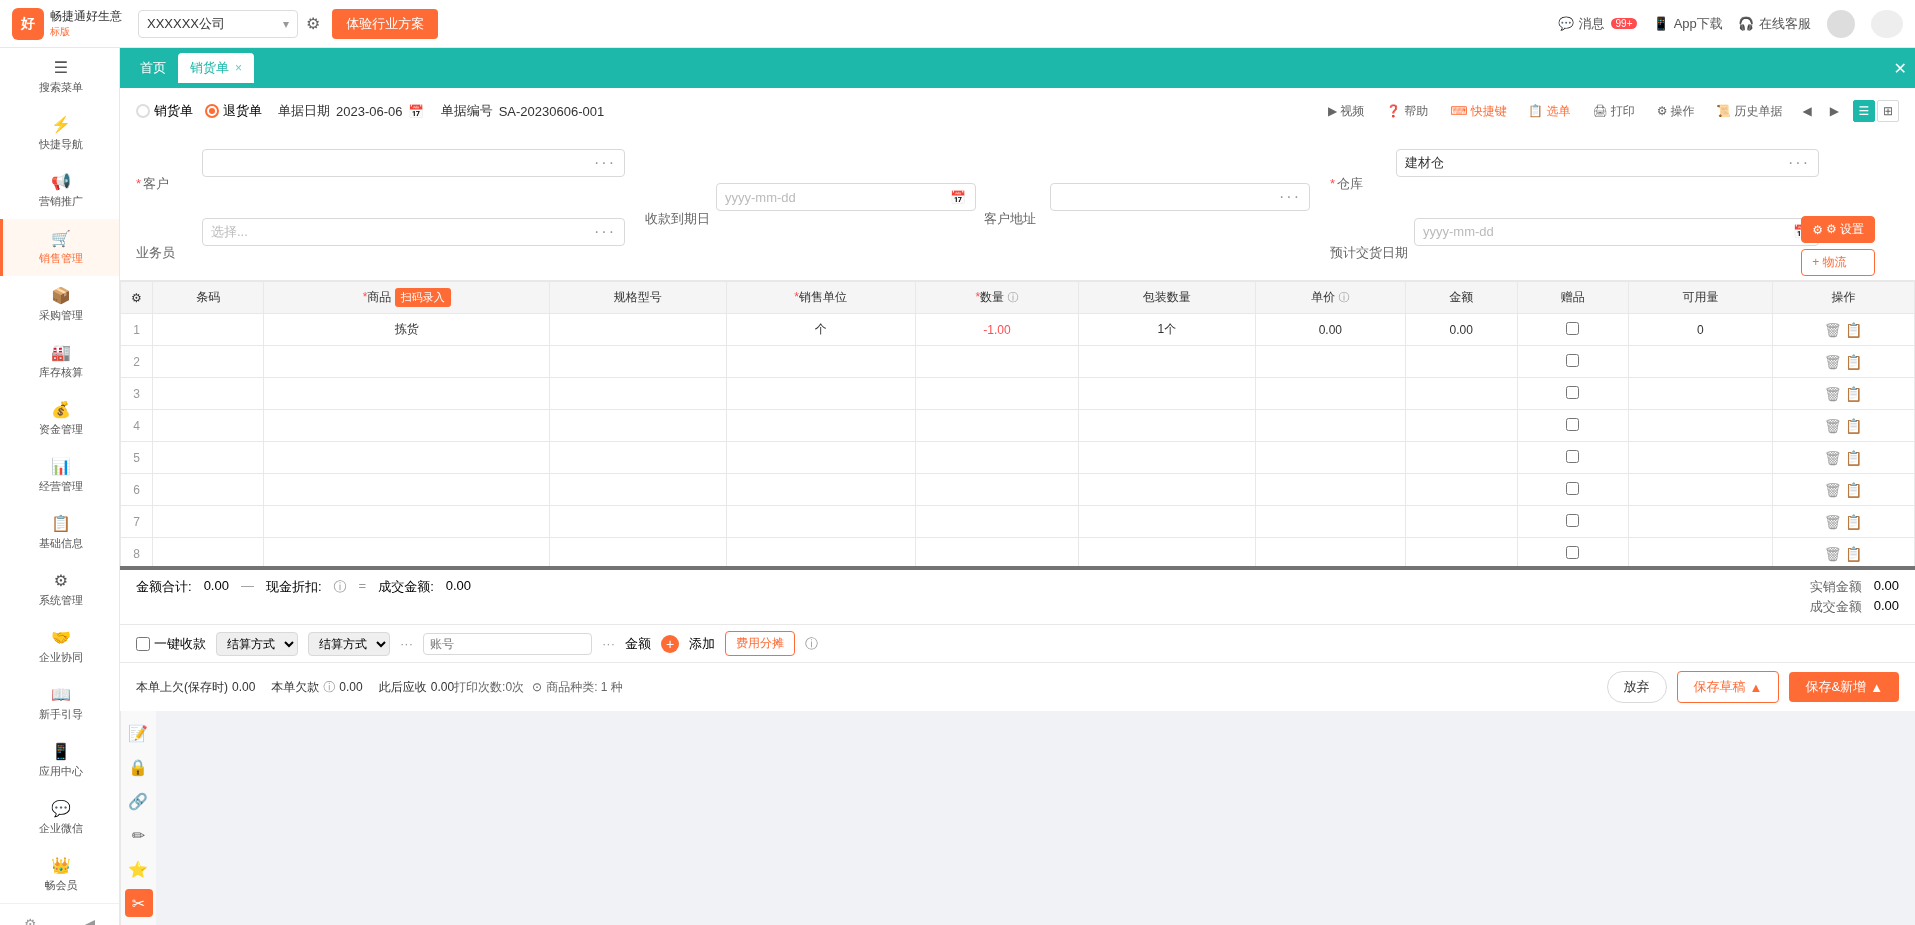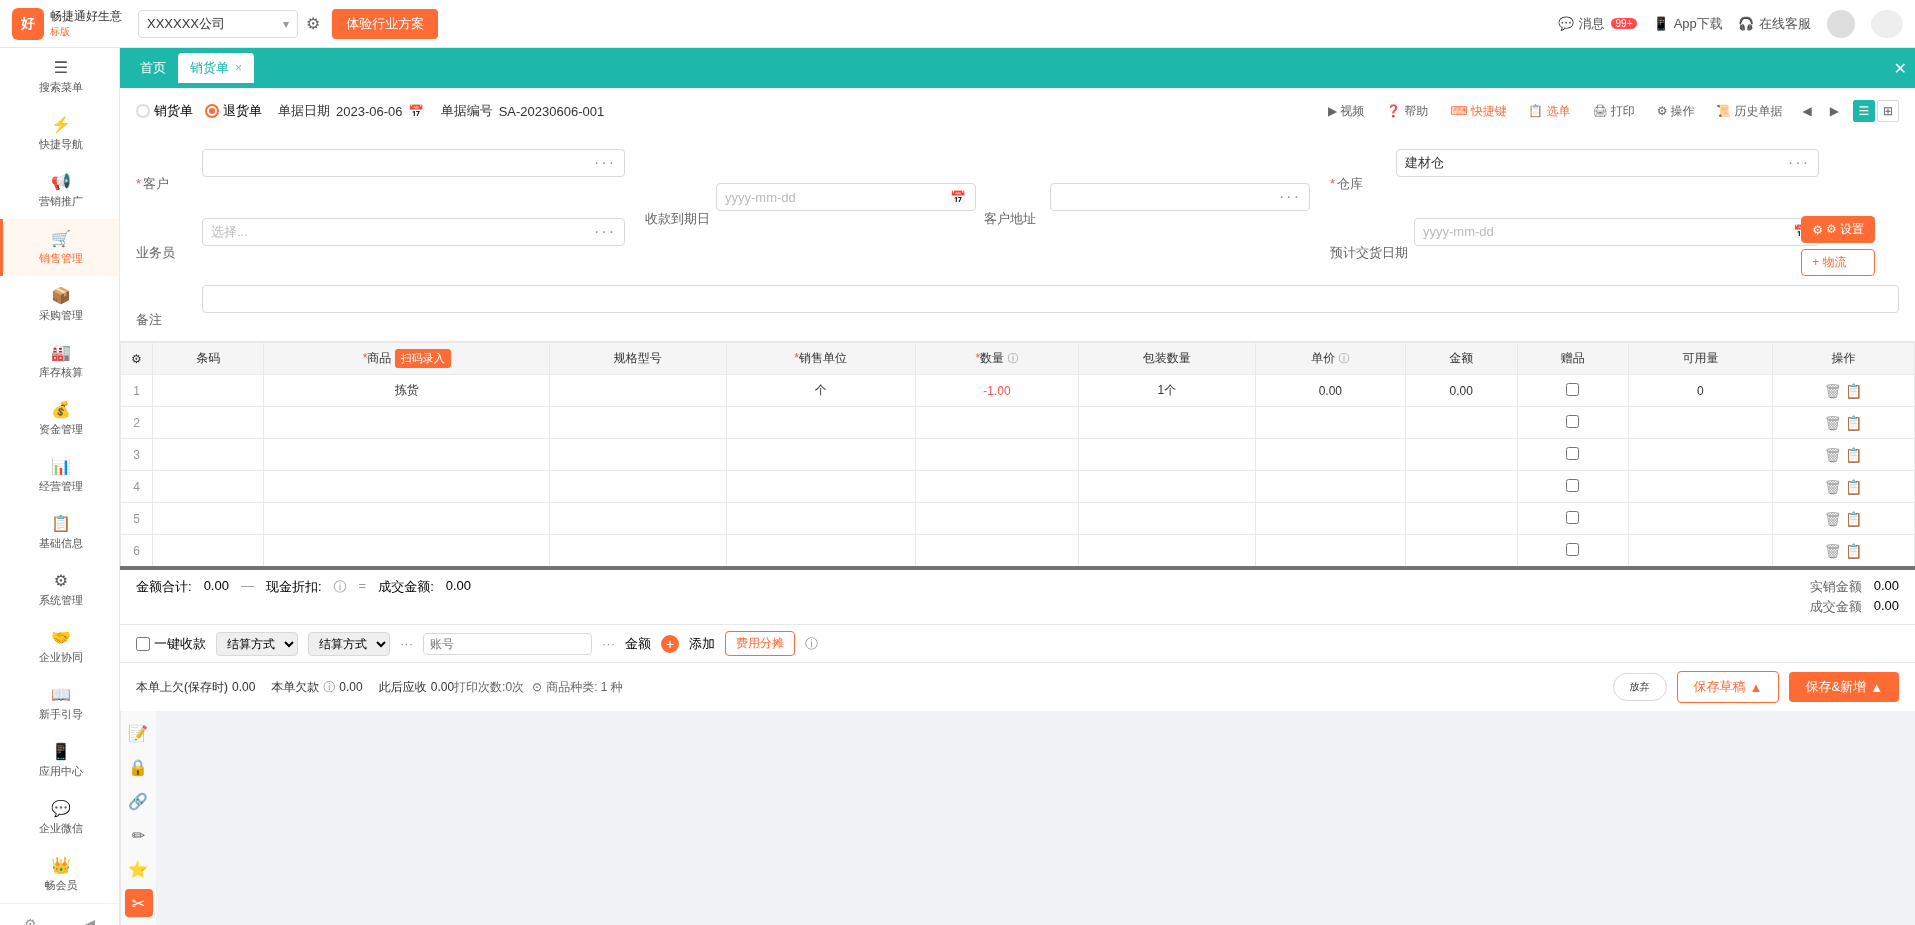--- a/index.html
+++ b/index.html
@@ -88,21 +88,21 @@
     .checkbox-small { width: 14px; height: 14px; border: 1px solid #ddd; border-radius: 2px; cursor: pointer; }
     .select-field { border: 1px solid #d9d9d9; border-radius: 4px; padding: 3px 6px; font-size: 12px; min-width: 80px; }
     .add-btn { background: #ff6b35; color: white; border: none; border-radius: 50%; width: 18px; height: 18px; cursor: pointer; display: inline-flex; align-items: center; justify-content: center; font-size: 14px; line-height: 1; }
     .expense-btn { border: 1px solid #ff6b35; color: #ff6b35; background: white; border-radius: 4px; padding: 3px 10px; cursor: pointer; font-size: 12px; }
 
     
     .footer-bar { background: white; border-top: 1px solid #e8e8e8; padding: 8px 16px; display: flex; align-items: center; font-size: 12px; color: #333; }
     .footer-stats { display: flex; gap: 16px; align-items: center; }
     .footer-stat { display: flex; align-items: center; gap: 4px; }
     .footer-actions { margin-left: auto; display: flex; align-items: center; gap: 10px; }
-    .btn-discard { border: 1px solid #d9d9d9; background: white; color: #333; border-radius: 16px; padding: 6px 16px; cursor: pointer; font-size: 10px; }
+    .btn-discard { border: 1px solid #d9d9d9; background: white; color: #333; border-radius: 16px; padding: 6px 16px; cursor: pointer; font-size: 13px; }
     .btn-save-draft { border: 1px solid #ff6b35; background: white; color: #ff6b35; border-radius: 4px; padding: 6px 16px; cursor: pointer; font-size: 13px; display: flex; align-items: center; gap: 4px; }
     .btn-save-new { background: #ff6b35; color: white; border: none; border-radius: 4px; padding: 6px 16px; cursor: pointer; font-size: 13px; display: flex; align-items: center; gap: 4px; }
     .print-info { display: flex; align-items: flex-start; gap: 8px; color: #666; }
     .product-type { display: flex; align-items: center; gap: 4px; }
 
     
     .right-panel { width: 36px; background: #f9f9f9; border-left: 1px solid #e8e8e8; display: flex; flex-direction: column; align-items: center; padding: 8px 0; gap: 6px; }
     .right-panel-icon { width: 28px; height: 28px; display: flex; align-items: center; justify-content: center; cursor: pointer; color: #666; font-size: 16px; border-radius: 4px; }
     .right-panel-icon.active { background: #fff7f0; color: #ff6b35; }
 
@@ -348,24 +348,20 @@
               <div class="form-row">
                 <span class="field-label">预计交货日期</span>
                 <div class="field-input" style="flex:1;">
                   <span style="color:#bbb;">yyyy-mm-dd</span>
                   <span>📅</span>
                 </div>
               </div>
             </div>
           </div>
 
-          <div class="notes-row">
-            <span class="field-label">备注</span>
-            <div class="notes-input" style="width:calc(100% - 80px);"></div>
-          </div>
         </div>
 
         <div class="form-right-actions">
           <button class="action-btn-small filled">
             <span>⚙</span>
             <span>⚙ 设置</span>
           </button>
           <button class="action-btn-small">
             <span>+ 物流</span>
           </button>

